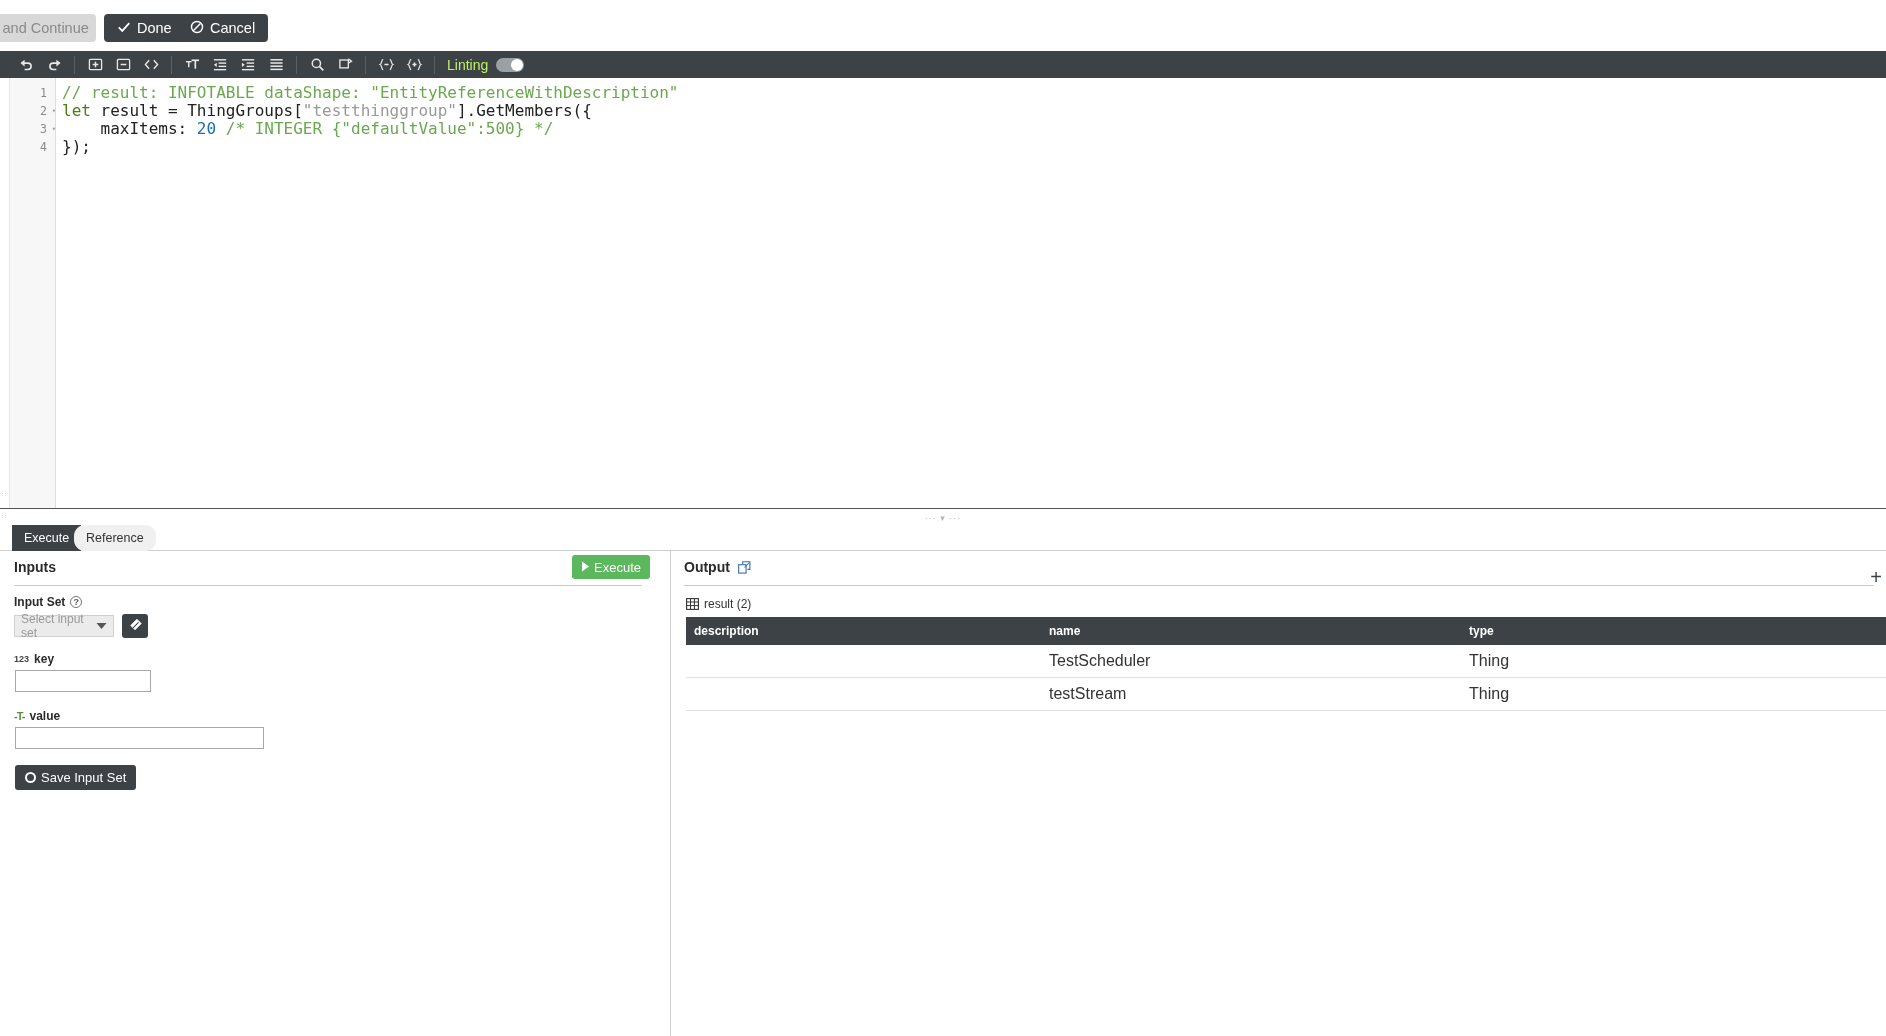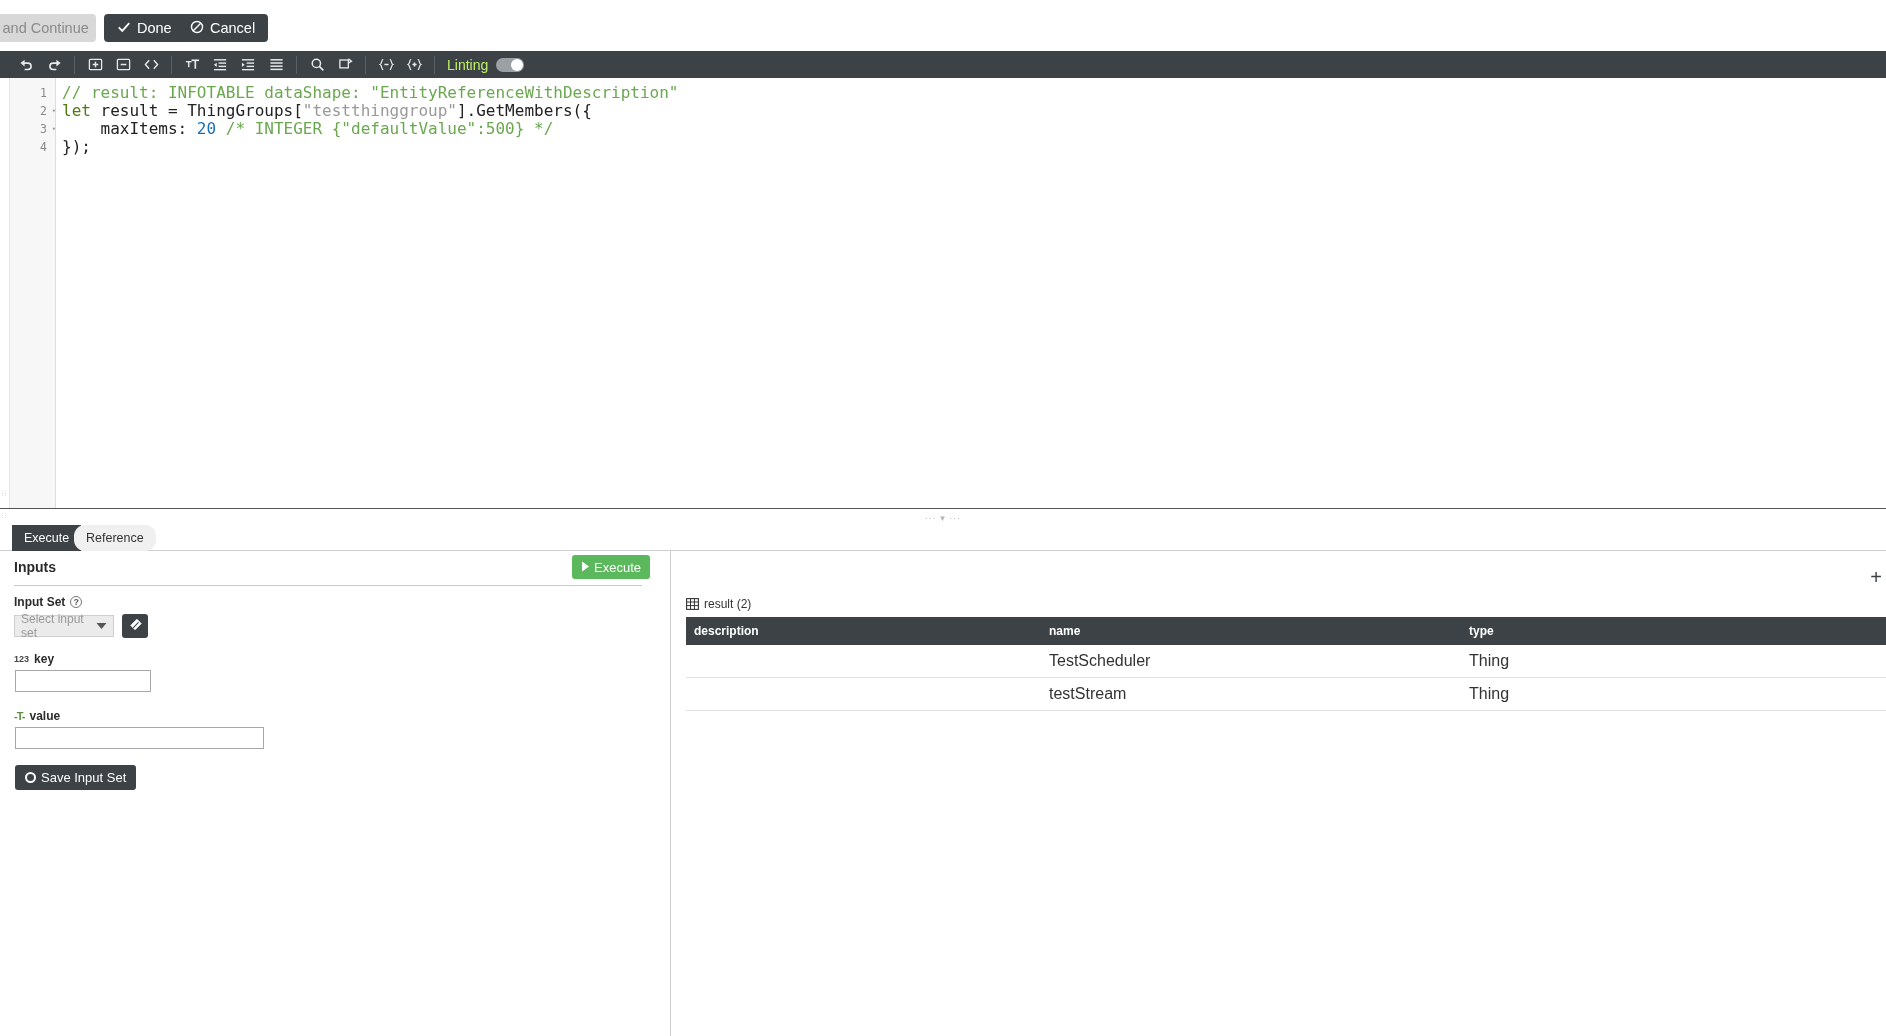--- a/index.html
+++ b/index.html
@@ -432,20 +432,30 @@
       <div>:</div>
       <div>:</div>
   </div>
   <div class="vsplit-dots" style="top:765px;">
     <div>:</div>
       <div>:</div>
       <div>:</div>
   </div>
 
   <div class="pane-output">
+    <div class="output-head">
+      <span class="pane-title">Output</span>
+      <span class="popout-ico">
+        <svg width="13" height="13" viewBox="0 0 14 14">
+            <rect x="0.7" y="4" width="8" height="9" stroke="#3d6fb5" stroke-width="1.2" fill="none"></rect>
+            <path d="M5 3.2 V0.8 H12.8 V9 H10.2" stroke="#3d6fb5" stroke-width="1.2" fill="none"></path>
+            <path d="M7 7 L12.2 1.6" stroke="#3d6fb5" stroke-width="1.1"></path>
+          </svg>
+      </span>
+    </div>
     <div class="plus-right">+</div>
 
     <div class="result-label">
       <span class="grid-ico">
         <svg width="13" height="12" viewBox="0 0 13 12">
             <rect x="0.6" y="0.6" width="11.8" height="10.8" stroke="#333" stroke-width="1.1" fill="none"></rect>
             <line x1="0.6" y1="4" x2="12.4" y2="4" stroke="#333" stroke-width="1"></line>
             <line x1="0.6" y1="7.6" x2="12.4" y2="7.6" stroke="#333" stroke-width="1"></line>
             <line x1="4.5" y1="0.6" x2="4.5" y2="11.4" stroke="#333" stroke-width="1"></line>
             <line x1="8.4" y1="0.6" x2="8.4" y2="11.4" stroke="#333" stroke-width="1"></line>

